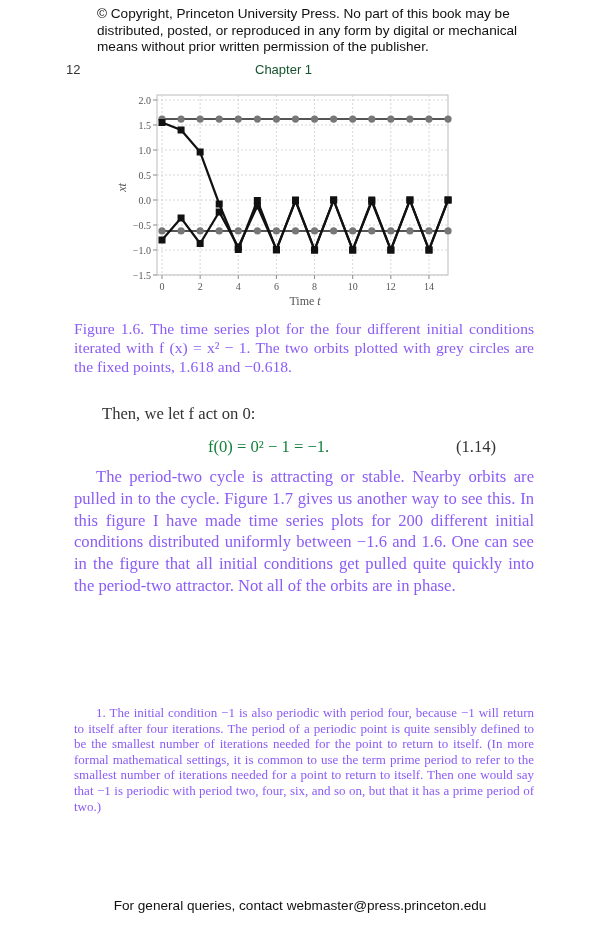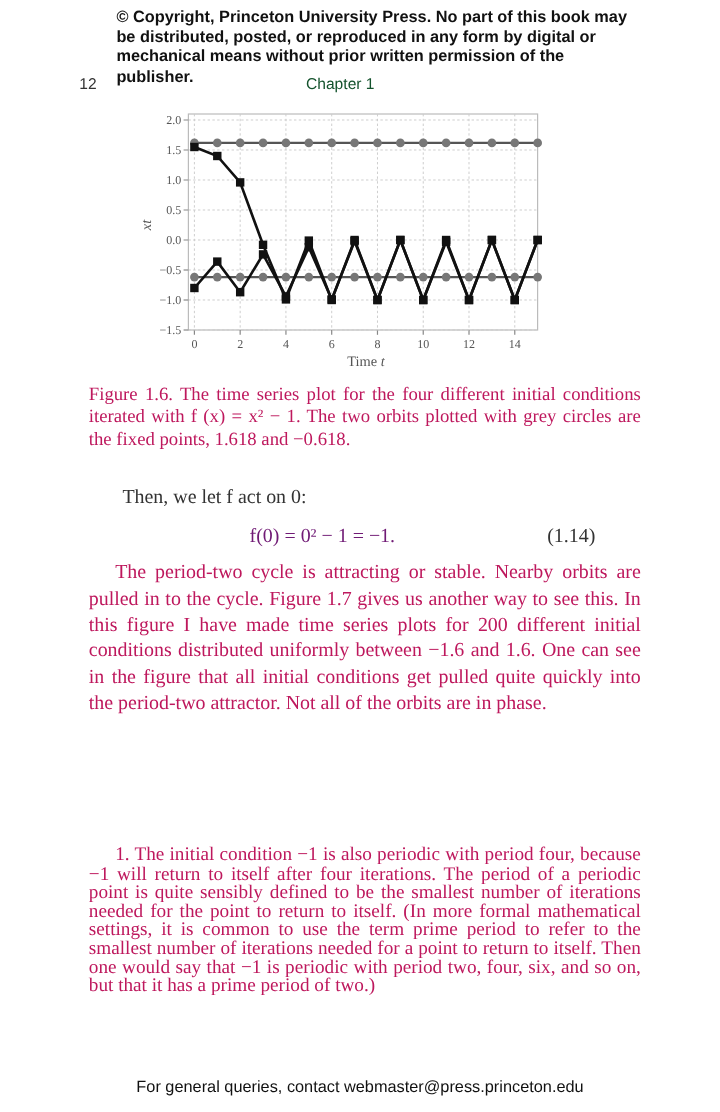--- a/index.html
+++ b/index.html
@@ -1,36 +1,36 @@
 <!DOCTYPE html>
 <html><head>
 <meta charset="utf-8">
 <style>
   html, body { margin: 0; padding: 0; background: #ffffff; }
   body { width: 600px; height: 927px; position: relative; overflow: hidden; }
   .copyright {
     position: absolute; left: 97px; top: 6px; width: 440px;
-    font-family: "Liberation Sans", sans-serif; font-size: 13.6px; line-height: 16.5px; color: #111; font-weight: bold;
+    font-family: "Liberation Sans", sans-serif; font-size: 13.6px; line-height: 16.5px; color: #111;
   }
   .running-head { position: absolute; top: 62px; left: 0; width: 600px; font-family: "Liberation Sans", sans-serif; font-size: 13px; color: #333; }
   .page-num { position: absolute; left: 66px; }
   .chapter { position: absolute; left: 255px; color: #14532d; }
   .figure { position: absolute; left: 100px; top: 88px; width: 370px; height: 222px; }
   .figure svg text { font-family: "Liberation Serif", serif; fill: #555; }
   .caption, .body-text, .footnote {
-    position: absolute; font-family: "Liberation Serif", serif; color: #be185d;
+    position: absolute; font-family: "Liberation Serif", serif; color: #8b5cf6;
   }
   .caption { left: 74px; top: 319px; width: 460px; font-size: 15.6px; line-height: 19.2px; text-align: justify; }
   .para { margin: 0; text-align: justify; }
   .then { position: absolute; left: 74px; top: 404px; font-family: "Liberation Serif", serif; font-size: 16.6px; color: #333; margin-left: 28px; }
-  .equation { position: absolute; left: 208px; top: 437px; font-family: "Liberation Serif", serif; font-size: 16.6px; color: #701a75; }
+  .equation { position: absolute; left: 208px; top: 437px; font-family: "Liberation Serif", serif; font-size: 16.6px; color: #15803d; }
   .eq-num { position: absolute; left: 456px; top: 437px; font-family: "Liberation Serif", serif; font-size: 16.6px; color: #333; }
   .body-text { left: 74px; top: 466px; width: 460px; font-size: 16.6px; line-height: 21.8px; }
   .indent { text-indent: 22px; }
-  .footnote { left: 74px; top: 705px; width: 460px; font-size: 16px; line-height: 15.6px; }
+  .footnote { left: 74px; top: 705px; width: 460px; font-size: 13px; line-height: 15.6px; }
   .footer { position: absolute; top: 898px; left: 0; width: 600px; text-align: center; font-family: "Liberation Sans", sans-serif; font-size: 13.6px; color: #111; }
 </style>
 </head>
 <body>
 
 <div class="copyright">© Copyright, Princeton University Press. No part of this book may be distributed, posted, or reproduced in any form by digital or mechanical means without prior written permission of the publisher.</div>
 
 <div class="running-head">
   <span class="page-num">12</span>
   <span class="chapter">Chapter 1</span>

